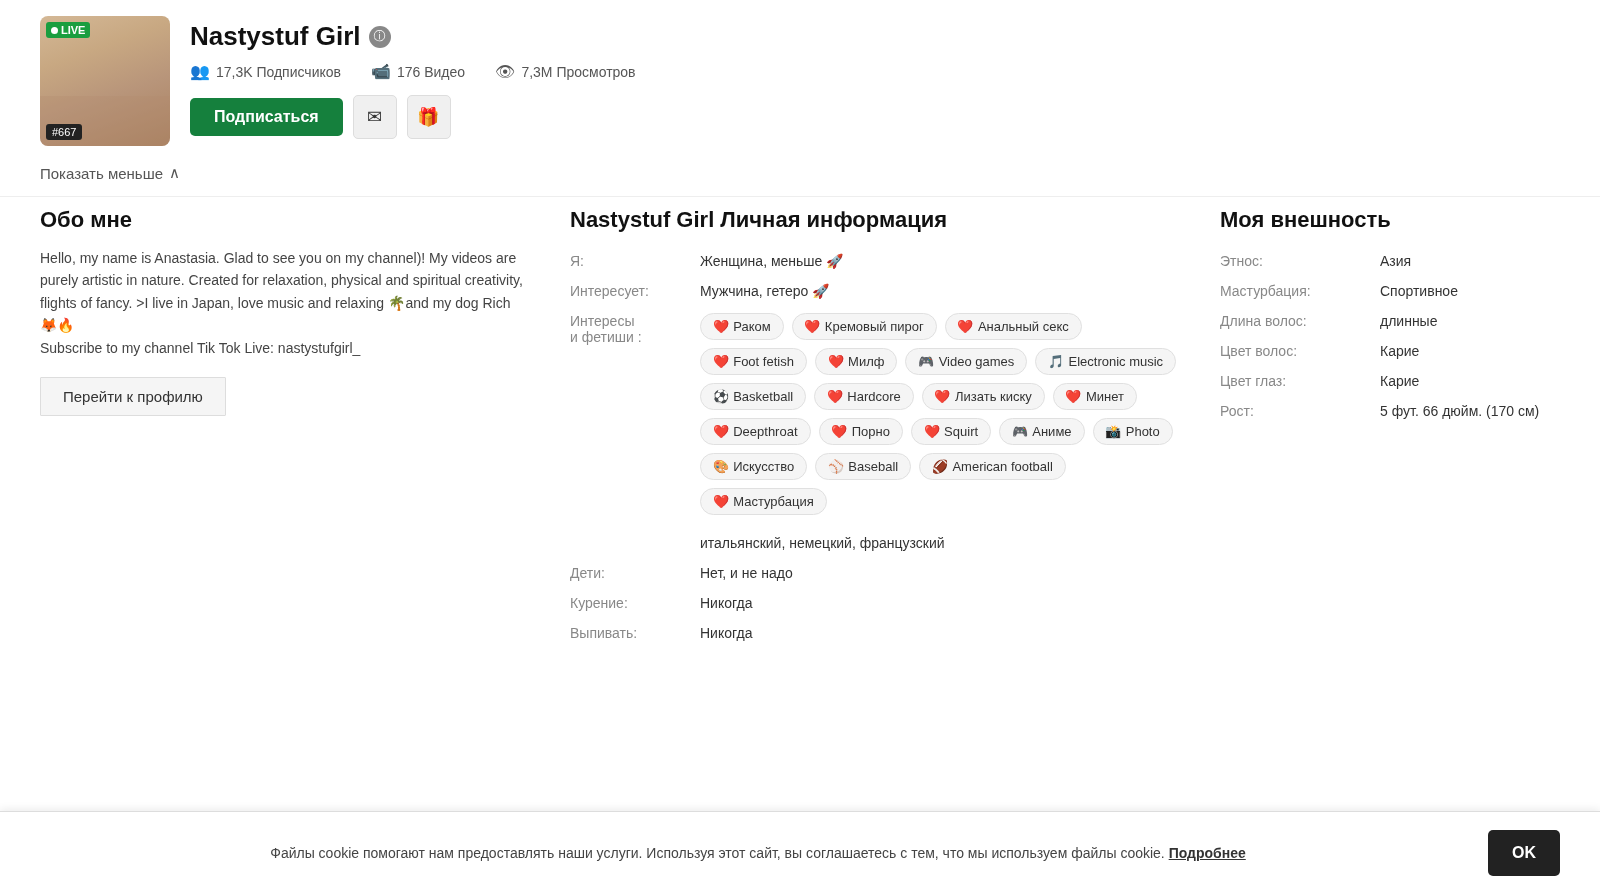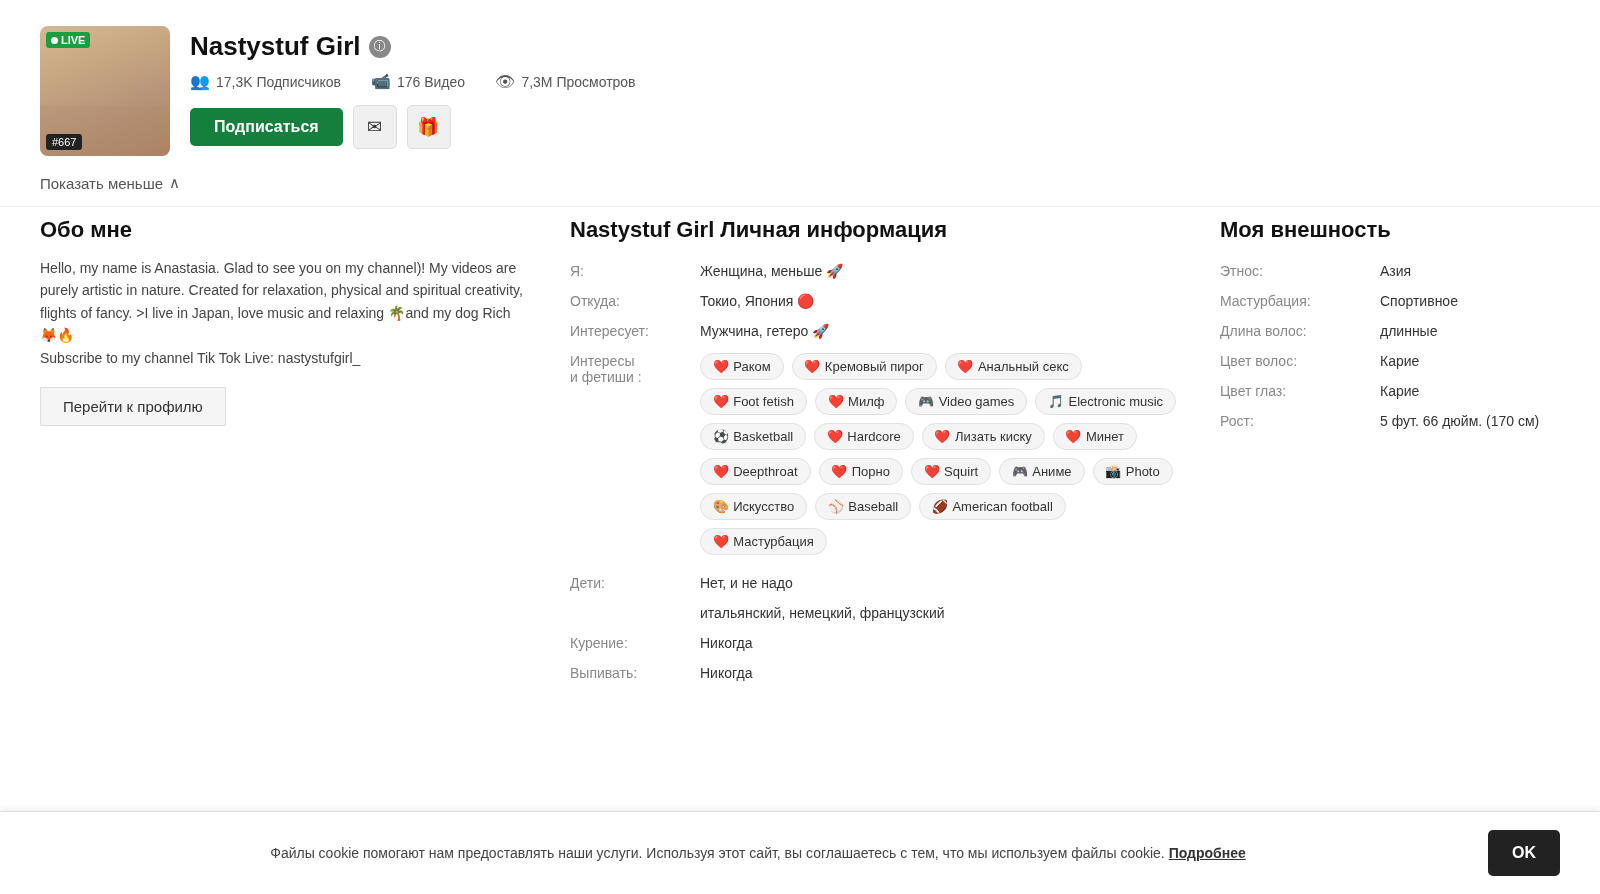--- a/index.html
+++ b/index.html
@@ -6,21 +6,21 @@
     body {
       font-family: Arial, sans-serif;
       background: #fff;
       color: #333;
       font-size: 15px;
     }
 
     .profile-header {
       display: flex;
       align-items: flex-start;
-      padding: 26px 40px 10px 40px;
+      padding: 16px 40px 10px 40px;
       gap: 20px;
     }
 
     .avatar-container {
       position: relative;
       width: 130px;
       height: 130px;
       flex-shrink: 0;
     }
 
@@ -375,24 +375,20 @@
   </div>
 
   <div class="info-section">
     <div class="info-title">Nastystuf Girl Личная информация</div>
 
     <div class="info-row">
       <div class="info-label">Я:</div>
       <div class="info-value">Женщина, меньше 🚀</div>
     </div>
 
-    <div class="info-row">
-      <div class="info-label">Откуда:</div>
-      <div class="info-value">Токио, Япония 🔴</div>
-    </div>
 
     <div class="info-row">
       <div class="info-label">Интересует:</div>
       <div class="info-value">Мужчина, гетеро 🚀</div>
     </div>
 
     <div class="info-row">
       <div class="info-label">Интересы<br>и фетиши :</div>
       <div class="interests-container">
         <div class="interest-tag"><span>❤️</span> Раком</div>
@@ -413,26 +409,26 @@
         <div class="interest-tag"><span>📸</span> Photo</div>
         <div class="interest-tag"><span>🎨</span> Искусство</div>
         <div class="interest-tag"><span>⚾</span> Baseball</div>
         <div class="interest-tag"><span>🏈</span> American football</div>
         <div class="interest-tag"><span>❤️</span> Мастурбация</div>
       </div>
     </div>
 
     <div style="margin-top:20px;">
       <div class="info-row">
+        <div class="info-label"></div>
+        <div class="info-value">итальянский, немецкий, французский</div>
+      </div>
+      <div class="info-row">
         <div class="info-label">Дети:</div>
         <div class="info-value">Нет, и не надо</div>
-      </div>
-      <div class="info-row">
-        <div class="info-label"></div>
-        <div class="info-value">итальянский, немецкий, французский</div>
       </div>
       <div class="info-row">
         <div class="info-label">Курение:</div>
         <div class="info-value">Никогда</div>
       </div>
       <div class="info-row">
         <div class="info-label">Выпивать:</div>
         <div class="info-value">Никогда</div>
       </div>
     </div>

